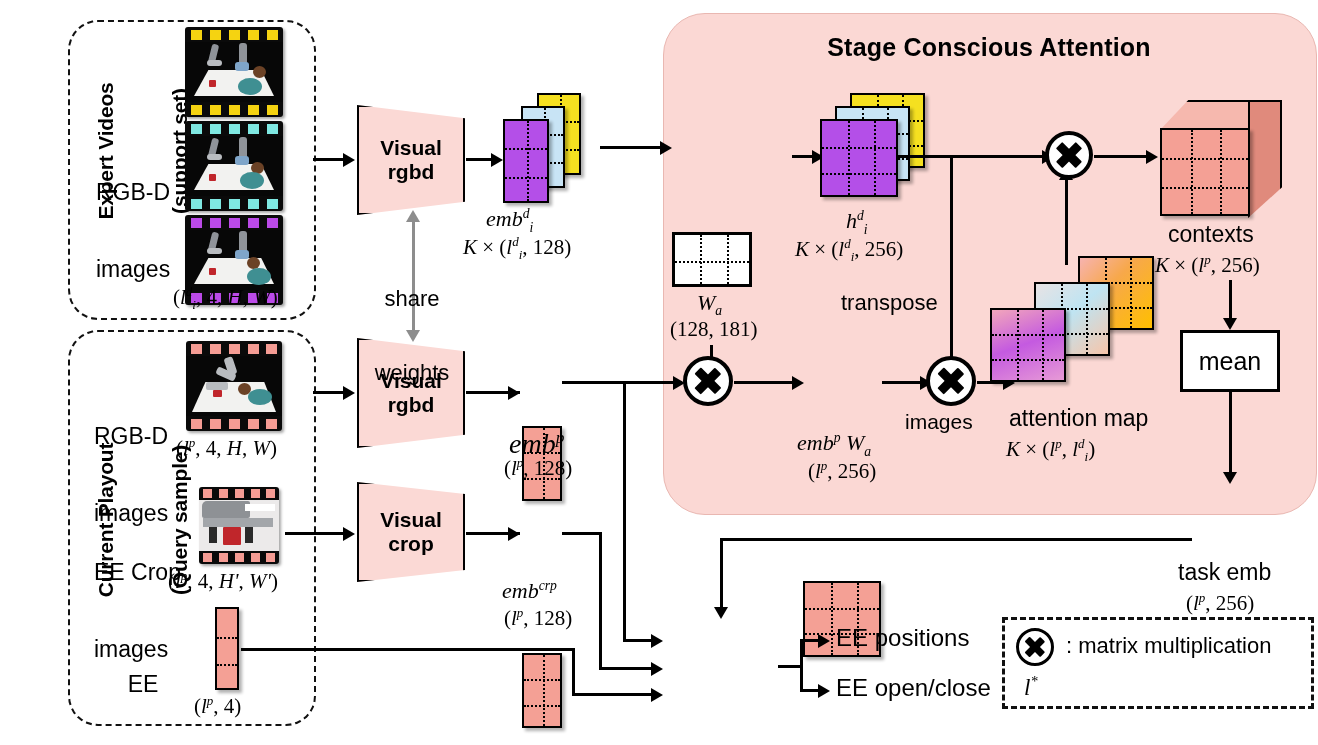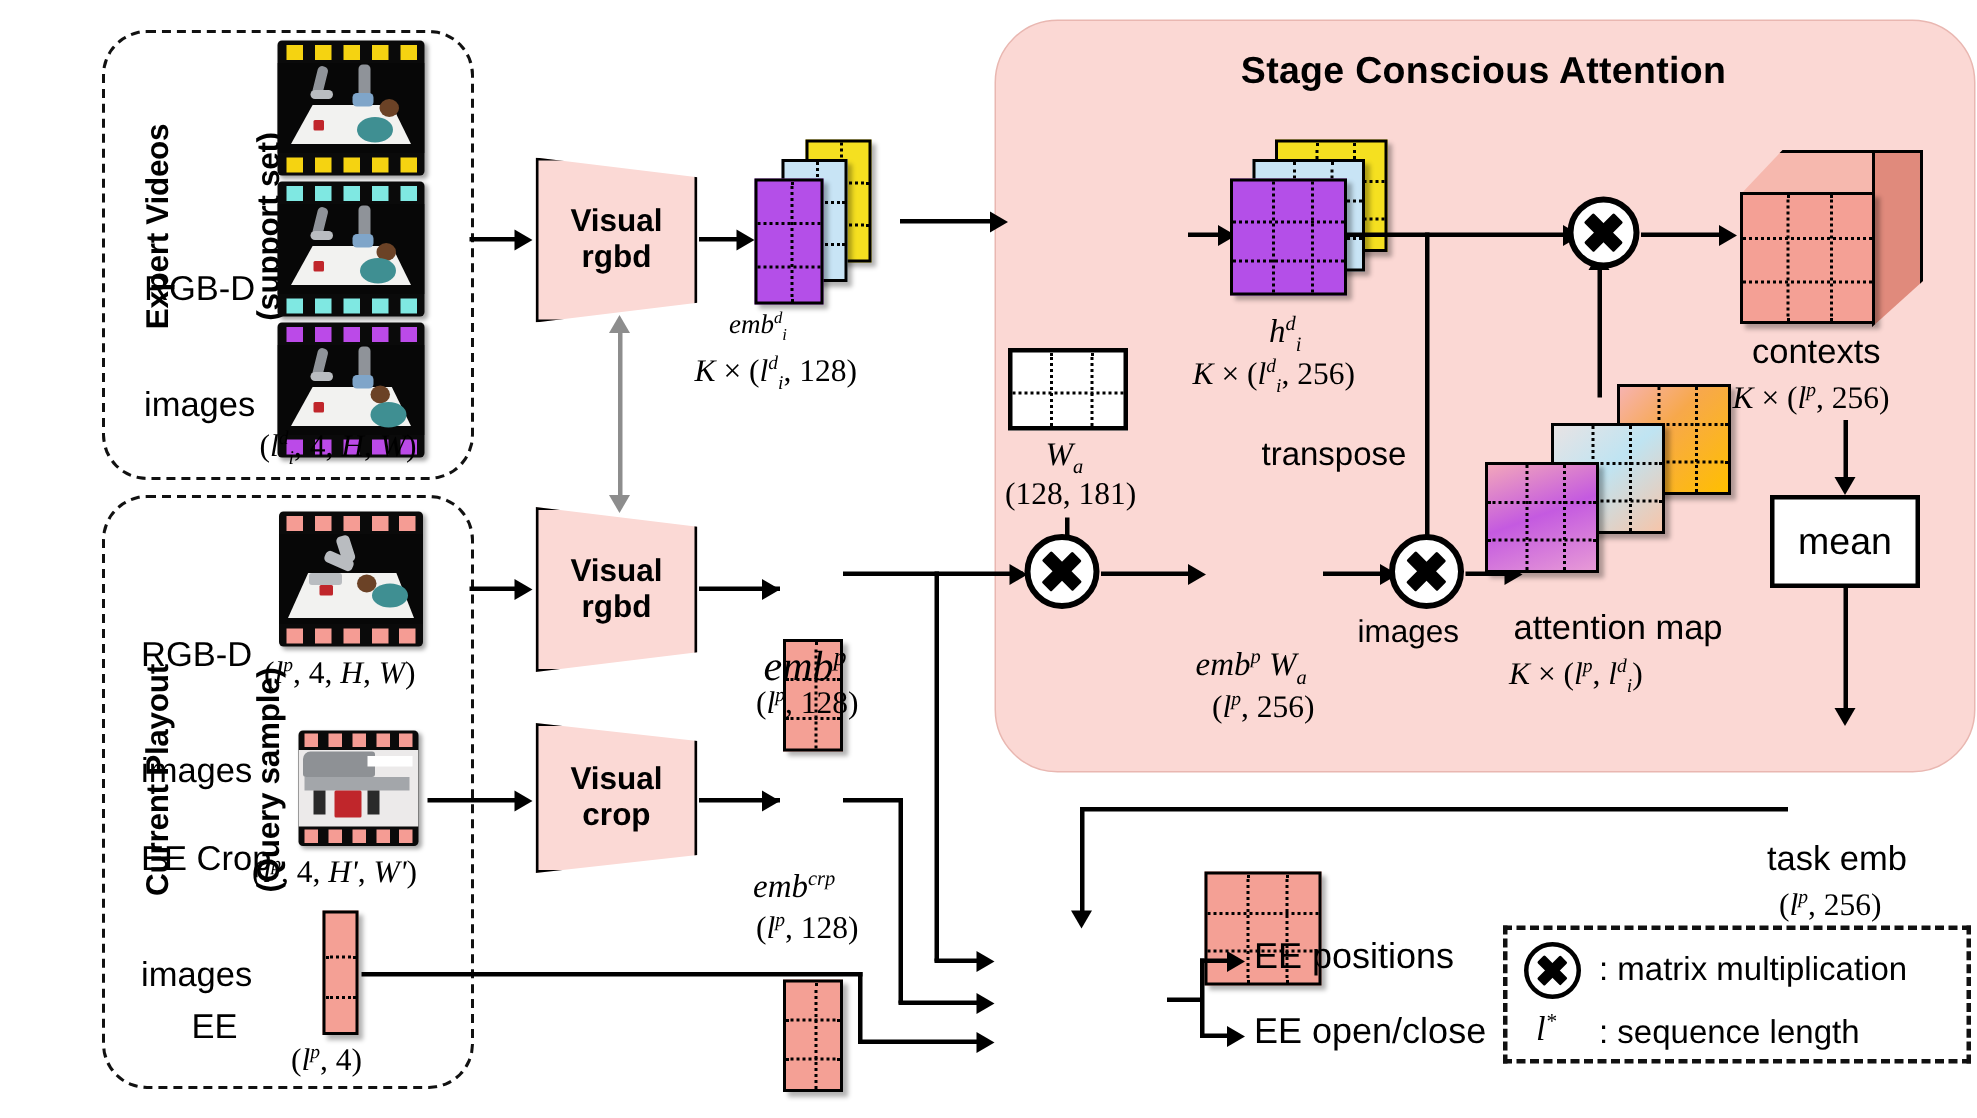--- a/index.html
+++ b/index.html
@@ -349,20 +349,24 @@
     <div>rgbd</div>
   </div>
   <div class="abs trap right" style="left:357px;top:482px;width:108px;height:100px;">
     <div>Visual</div>
     <div>crop</div>
   </div>
 
   <div class="wireV grey" style="left:412px;top:216px;height:122px;"></div>
   <div class="ahead u grey" style="left:406px;top:210px;"></div>
   <div class="ahead d grey" style="left:406px;top:330px;"></div>
+  <div class="abs lbl" style="left:360px;top:238px;font-size:22px;text-align:center;width:104px;">
+    <div>share</div>
+    <div>weights</div>
+  </div>
 
   <div class="wireH" style="left:313px;top:158px;width:32px;"></div>
   <div class="ahead r" style="left:343px;top:152.5px;"></div>
 
   <div class="wireH" style="left:313px;top:391px;width:32px;"></div>
   <div class="ahead r" style="left:343px;top:385.5px;"></div>
 
   <div class="wireH" style="left:285px;top:532px;width:60px;"></div>
   <div class="ahead r" style="left:343px;top:526.5px;"></div>
 
@@ -376,21 +380,21 @@
       <div class="gh" style="top:26px;"></div>
         <div class="gh" style="top:54px;"></div>
       <div class="gv" style="left:21px;"></div>
     </div>
     <div class="tile" style="position:absolute;left:10px;top:26px;width:46px;height:84px;background:#b44fe8;">
       <div class="gh" style="top:27px;"></div>
         <div class="gh" style="top:56px;"></div>
       <div class="gv" style="left:22px;"></div>
     </div>
   </div>
-  <div class="abs math" style="left:486px;top:206px;font-size:18px;text-align:center;">emb<sup style="font-size:0.62em;font-style:italic;">d</sup><sub style="font-size:0.62em;font-style:italic;">i</sub></div>
+  <div class="abs math" style="left:486px;top:206px;font-size:22px;text-align:center;">emb<sup style="font-size:0.62em;font-style:italic;">d</sup><sub style="font-size:0.62em;font-style:italic;">i</sub></div>
   <div class="abs math" style="left:463px;top:234px;font-size:21px;">K<span style="font-style:normal;"> × (</span>l<sup style="font-size:0.62em;font-style:italic;">d</sup><sub style="font-size:0.62em;font-style:italic;">i</sub><span style="font-style:normal;">, 128)</span></div>
 
   <div class="wireH" style="left:466px;top:158px;width:28px;"></div>
   <div class="ahead r" style="left:491px;top:152.5px;"></div>
 
   <div class="wireH" style="left:600px;top:146px;width:66px;"></div>
   <div class="ahead r" style="left:660px;top:140.5px;"></div>
 
 
   <div class="wireH" style="left:792px;top:155px;width:24px;"></div>
@@ -582,15 +586,14 @@
 
   <div class="abs legendbox" style="left:1002px;top:617px;width:312px;height:92px;"></div>
 
   <div class="mulc" style="left:1016px;top:628px;width:38px;height:38px;border-width:3.5px;">
     <i></i>
       <b></b>
   </div>
   <div class="abs lbl" style="left:1066px;top:634px;font-size:22px;">: matrix multiplication</div>
 
   <div class="abs math" style="left:1024px;top:673px;font-size:23px;">l<sup style="font-size:0.62em;font-style:italic;">*</sup></div>
-  <div class="abs lbl" style="left:1066px;top:676px;font-size:22px;">: sequence length</div>
 
 </div>
 
 </body></html>

